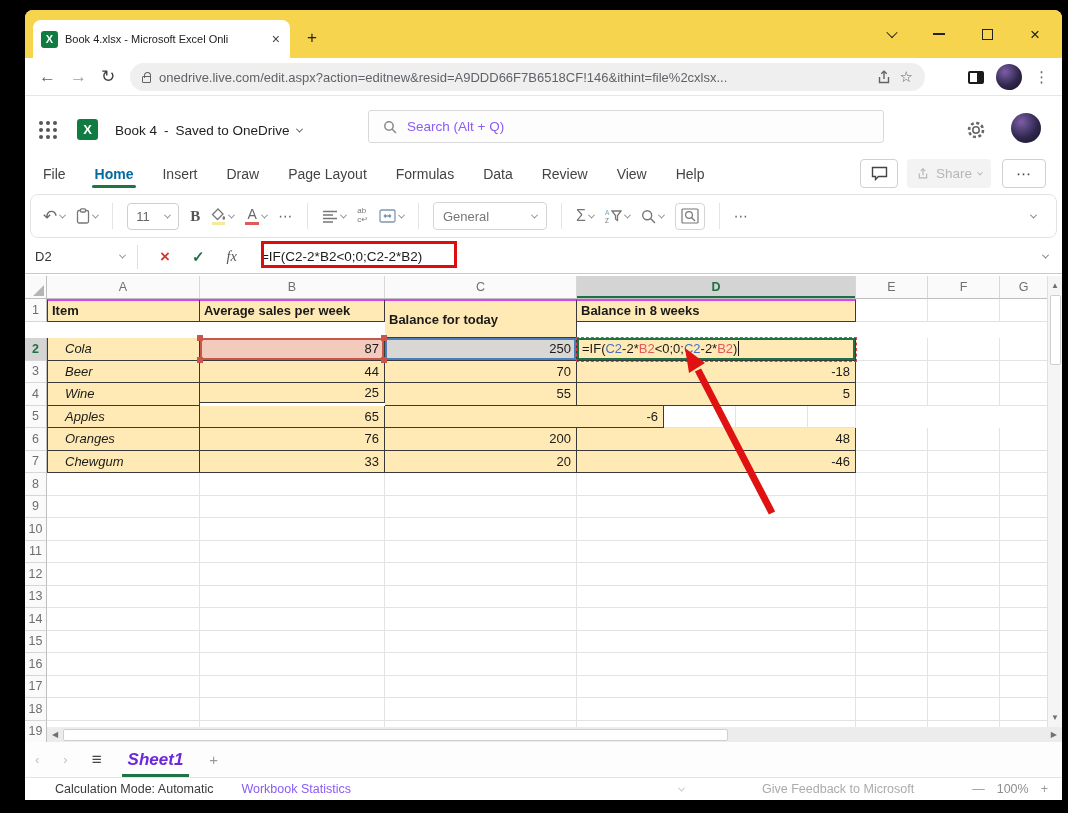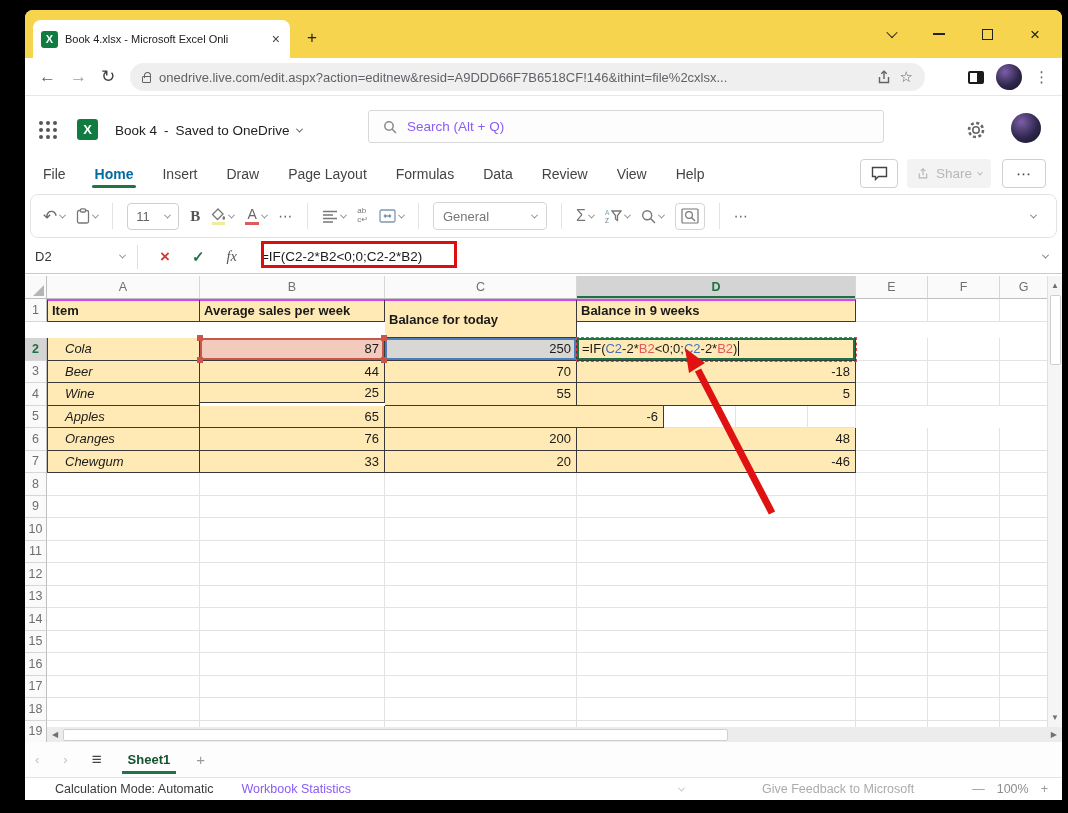--- a/index.html
+++ b/index.html
@@ -151,21 +151,21 @@
     display:flex; align-items:center; }
   #hscroll .arr { font-size:8px; color:#707070; padding:0 5px; }
   #hthumb { width:665px; height:12px; background:#fff; border:1px solid #cfcfcf; border-radius:2px; }
   #hscroll .sp { flex:1; }
 
   
   #sheetbar { position:absolute; left:0; top:732px; width:100%; height:35px; background:#fdfdfd;
     display:flex; align-items:center; padding-left:10px; gap:24px; }
   .snav { color:#c0c0c0; font-size:13px; }
   #hamburger { color:#444; font-size:17px; }
-  #sheet-tab { font-size:13px; font-weight:bold; color:#14532d; position:relative; padding:6px 2px; }
+  #sheet-tab { font-size:17px; font-weight:bold; color:#6d28d9; position:relative; padding:6px 2px;font-style:italic; }
   #sheet-tab::after { content:""; position:absolute; left:-4px; right:-4px; bottom:-1px; height:3px; background:#217346; }
   #sheet-add { color:#9a9a9a; font-size:15px; }
   #statusbar { position:absolute; left:0; top:767px; width:100%; height:23px; background:#fff;
     border-top:1px solid #e4e4e4; display:flex; align-items:center; font-size:12.5px; padding:0 14px 0 30px; }
   #calc-mode { color:#3b3b3b; }
   #wb-stats { color:#8b5cf6; margin-left:28px; }
   #status-chev { color:#c4c4c4; margin-left:auto; }
   #feedback { color:#ababab; margin-left:78px; }
   #zoom-ctrl { margin-left:58px; display:flex; align-items:center; gap:12px; color:#9a9a9a; }
   #zoom-level { color:#8e8e8e; }
@@ -384,21 +384,21 @@
           <div class="gcell colhdr sel" style="width: 279px;">D</div>
           <div class="gcell colhdr" style="width: 72px;">E</div>
           <div class="gcell colhdr" style="width: 72px;">F</div>
           <div class="gcell colhdr" style="width: 48px;">G</div>
         </div>
         <div class="grow">
           <div class="gcell rowhdr" style="height: 22.5px;">1</div>
           <div id="cell-A1" class="gcell tb tt tl cream bcell" style="width: 153px; height: 22.5px;">Item</div>
           <div id="cell-B1" class="gcell tb tt cream bcell" style="width: 185px; height: 22.5px;">Average sales per week</div>
           <div id="cell-C1" class="gcell tb tt cream bcell" style="width: 192px; height: 39px;">Balance for today</div>
-          <div id="cell-D1" class="gcell tb tt cream bcell" style="width: 279px; height: 22.5px;">Balance in 9 weeks</div>
+          <div id="cell-D1" class="gcell tb tt cream bcell" style="width: 279px; height: 22.5px;">Balance in 8 weeks</div>
           <div id="cell-E1" class="gcell" style="width: 72px; height: 22.5px;"></div>
           <div id="cell-F1" class="gcell" style="width: 72px; height: 22.5px;"></div>
           <div id="cell-G1" class="gcell" style="width: 48px; height: 22.5px;"></div>
         </div>
         <div class="grow">
           <div class="gcell rowhdr sel" style="height: 22.5px;">2</div>
           <div id="cell-A2" class="gcell tb tl cream icell" style="width: 153px; height: 22.5px;">Cola</div>
           <div id="cell-B2" class="gcell tb ncell" style="width: 185px; height: 22.5px; z-index: 6;">87<span class="hnd" style="left: -3px; top: -3px;"></span><span class="hnd" style="right: -3px; top: -3px;"></span><span class="hnd" style="left: -3px; bottom: -3px;"></span><span class="hnd" style="right: -3px; bottom: -3px;"></span></div>
           <div id="cell-C2" class="gcell tb ncell" style="width: 192px; height: 22.5px;">250</div>
           <div id="cell-D2" class="gcell tb cream" style="width: 279px; height: 22.5px;">

